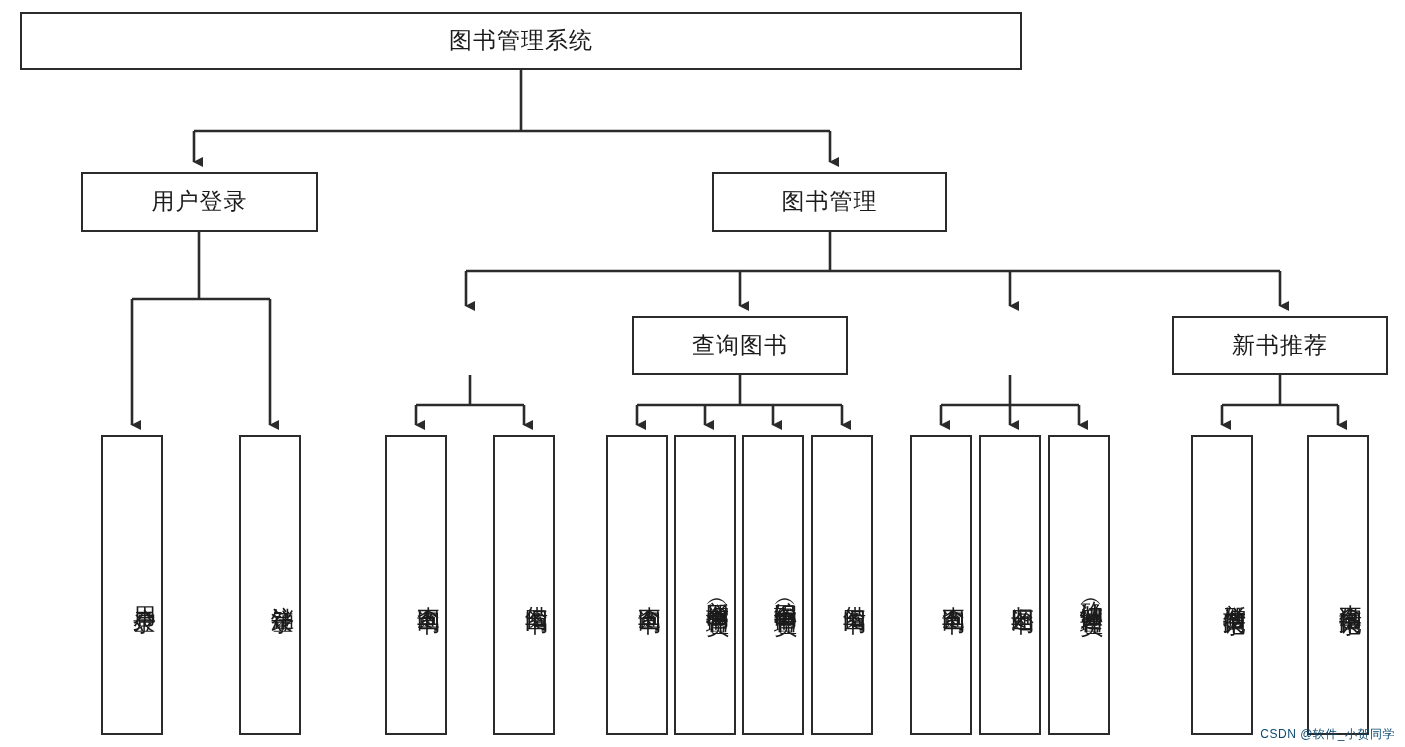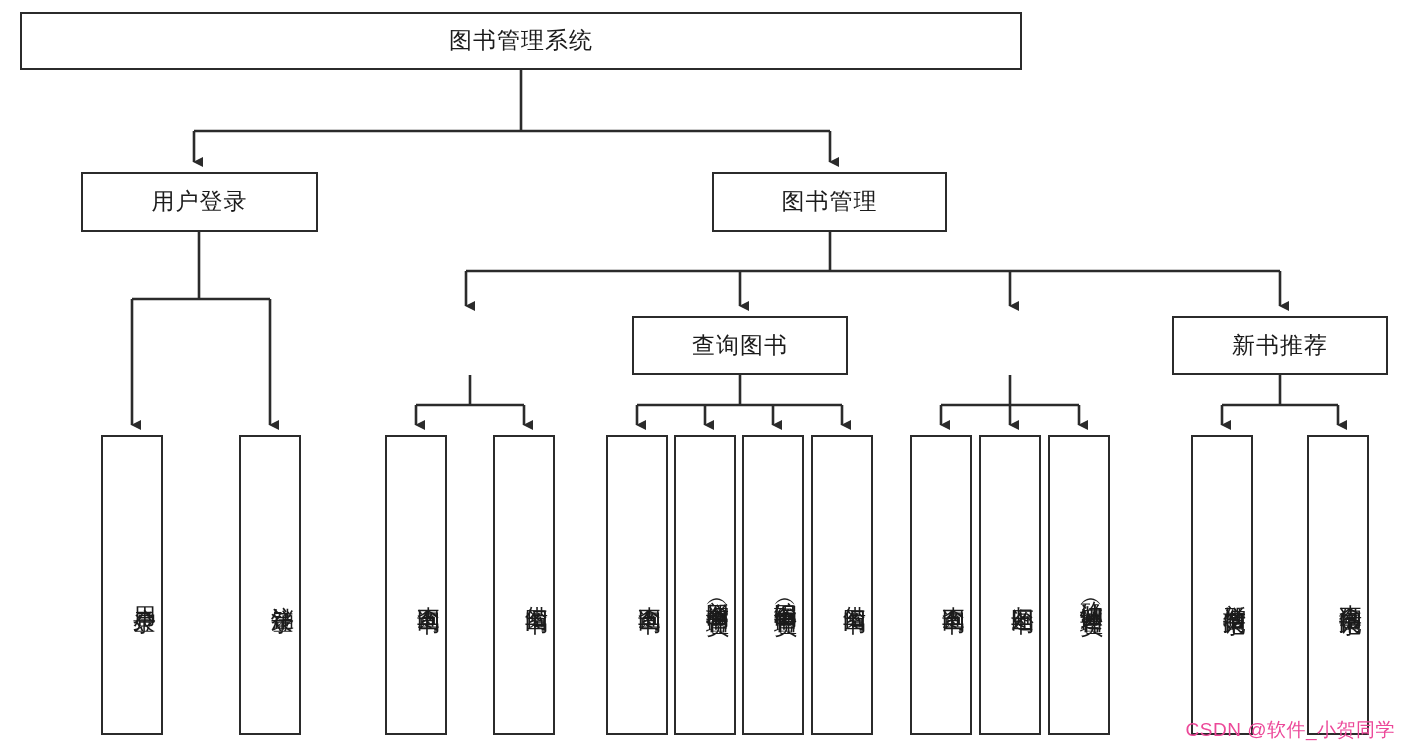--- a/index.html
+++ b/index.html
@@ -57,22 +57,22 @@
   .node.vert .vlabel {
     writing-mode: vertical-rl;
     text-orientation: upright;
     white-space: normal;
     text-align: center;
   }
   .watermark {
     position: absolute;
     right: 10px;
     bottom: 4px;
-    font-size: 19px;
-    color: #ec4899;
+    font-size: 12px;
+    color: #0c4a6e;
     letter-spacing: 0.5px;
     z-index: 5;
     white-space: nowrap;
   }
 </style>
 </head>
 <body>
 
 <div id="canvas">
 

